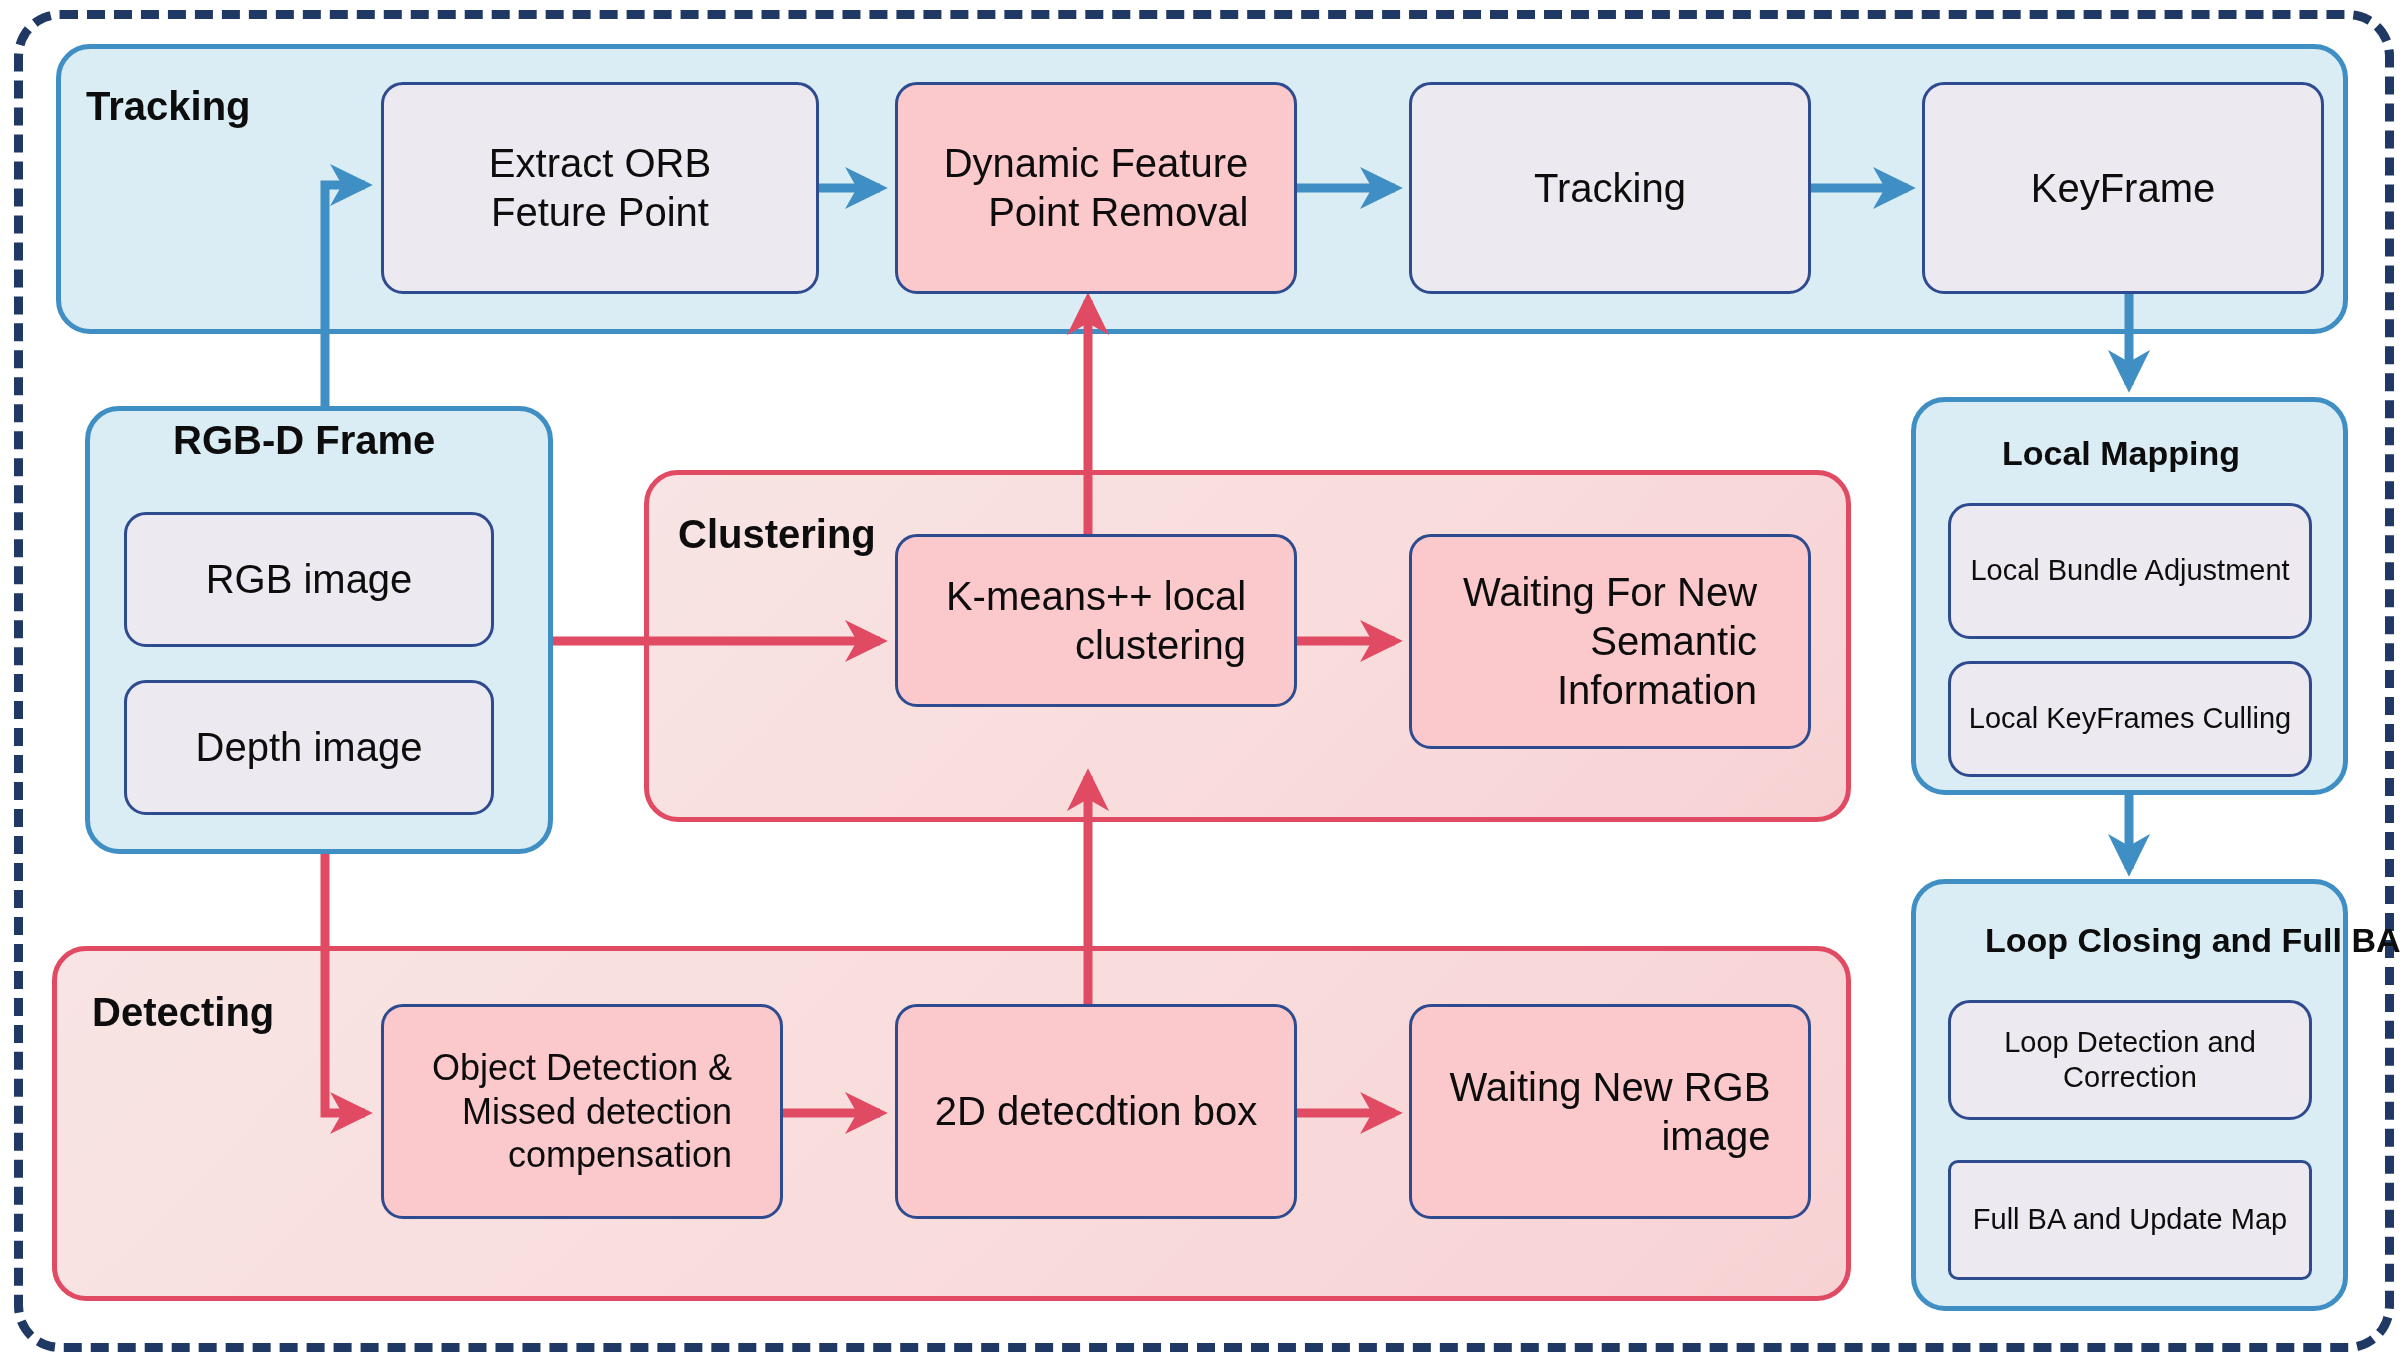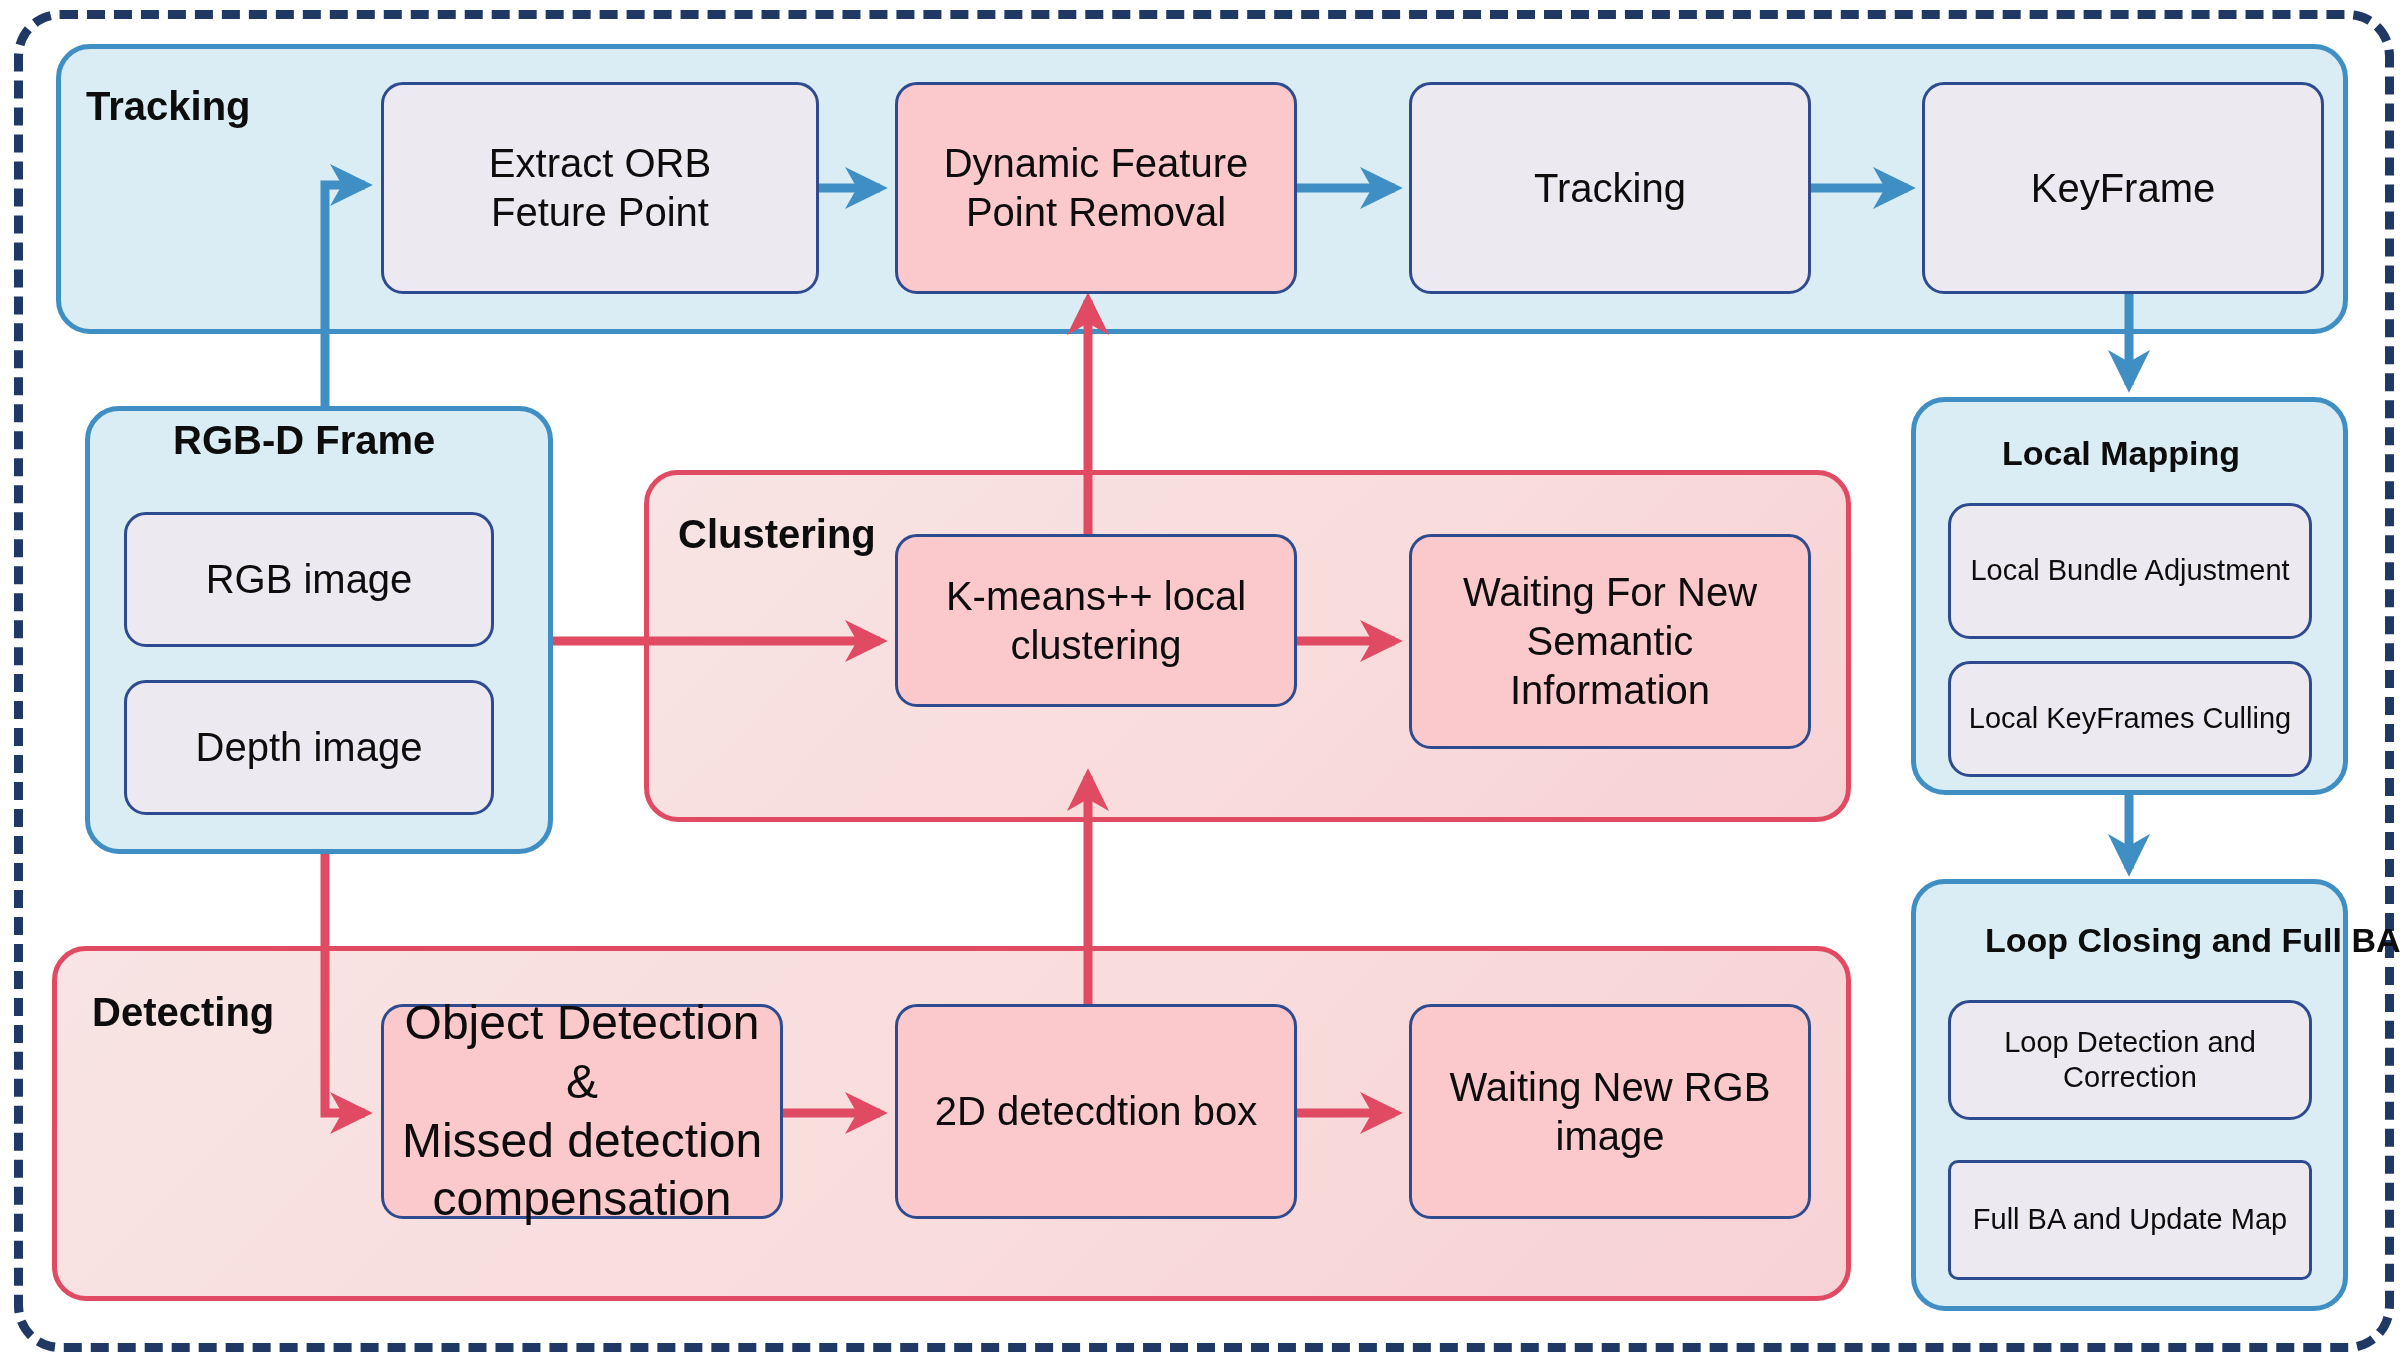--- a/index.html
+++ b/index.html
@@ -68,23 +68,24 @@
     border: 3px solid #2f4b8f;
     color: #0d0d0d;
     line-height: 1.22;
     padding: 4px 10px;
   }
   .box-grey {
     background: #ece9f0;
   }
   .box-pink {
     background: #fbc9cc;
+    text-align: right;
   }
   .t-big   { font-size: 40px; }
-  .t-mid   { font-size: 48px; }
+  .t-mid   { font-size: 36px; }
   .t-small { font-size: 29px; }
   .title-big   { font-size: 40px; }
   .title-mid   { font-size: 34px; }
 </style>
 </head>
 <body>
 
 <div id="canvas">
 
   <div class="outer-frame"></div>

